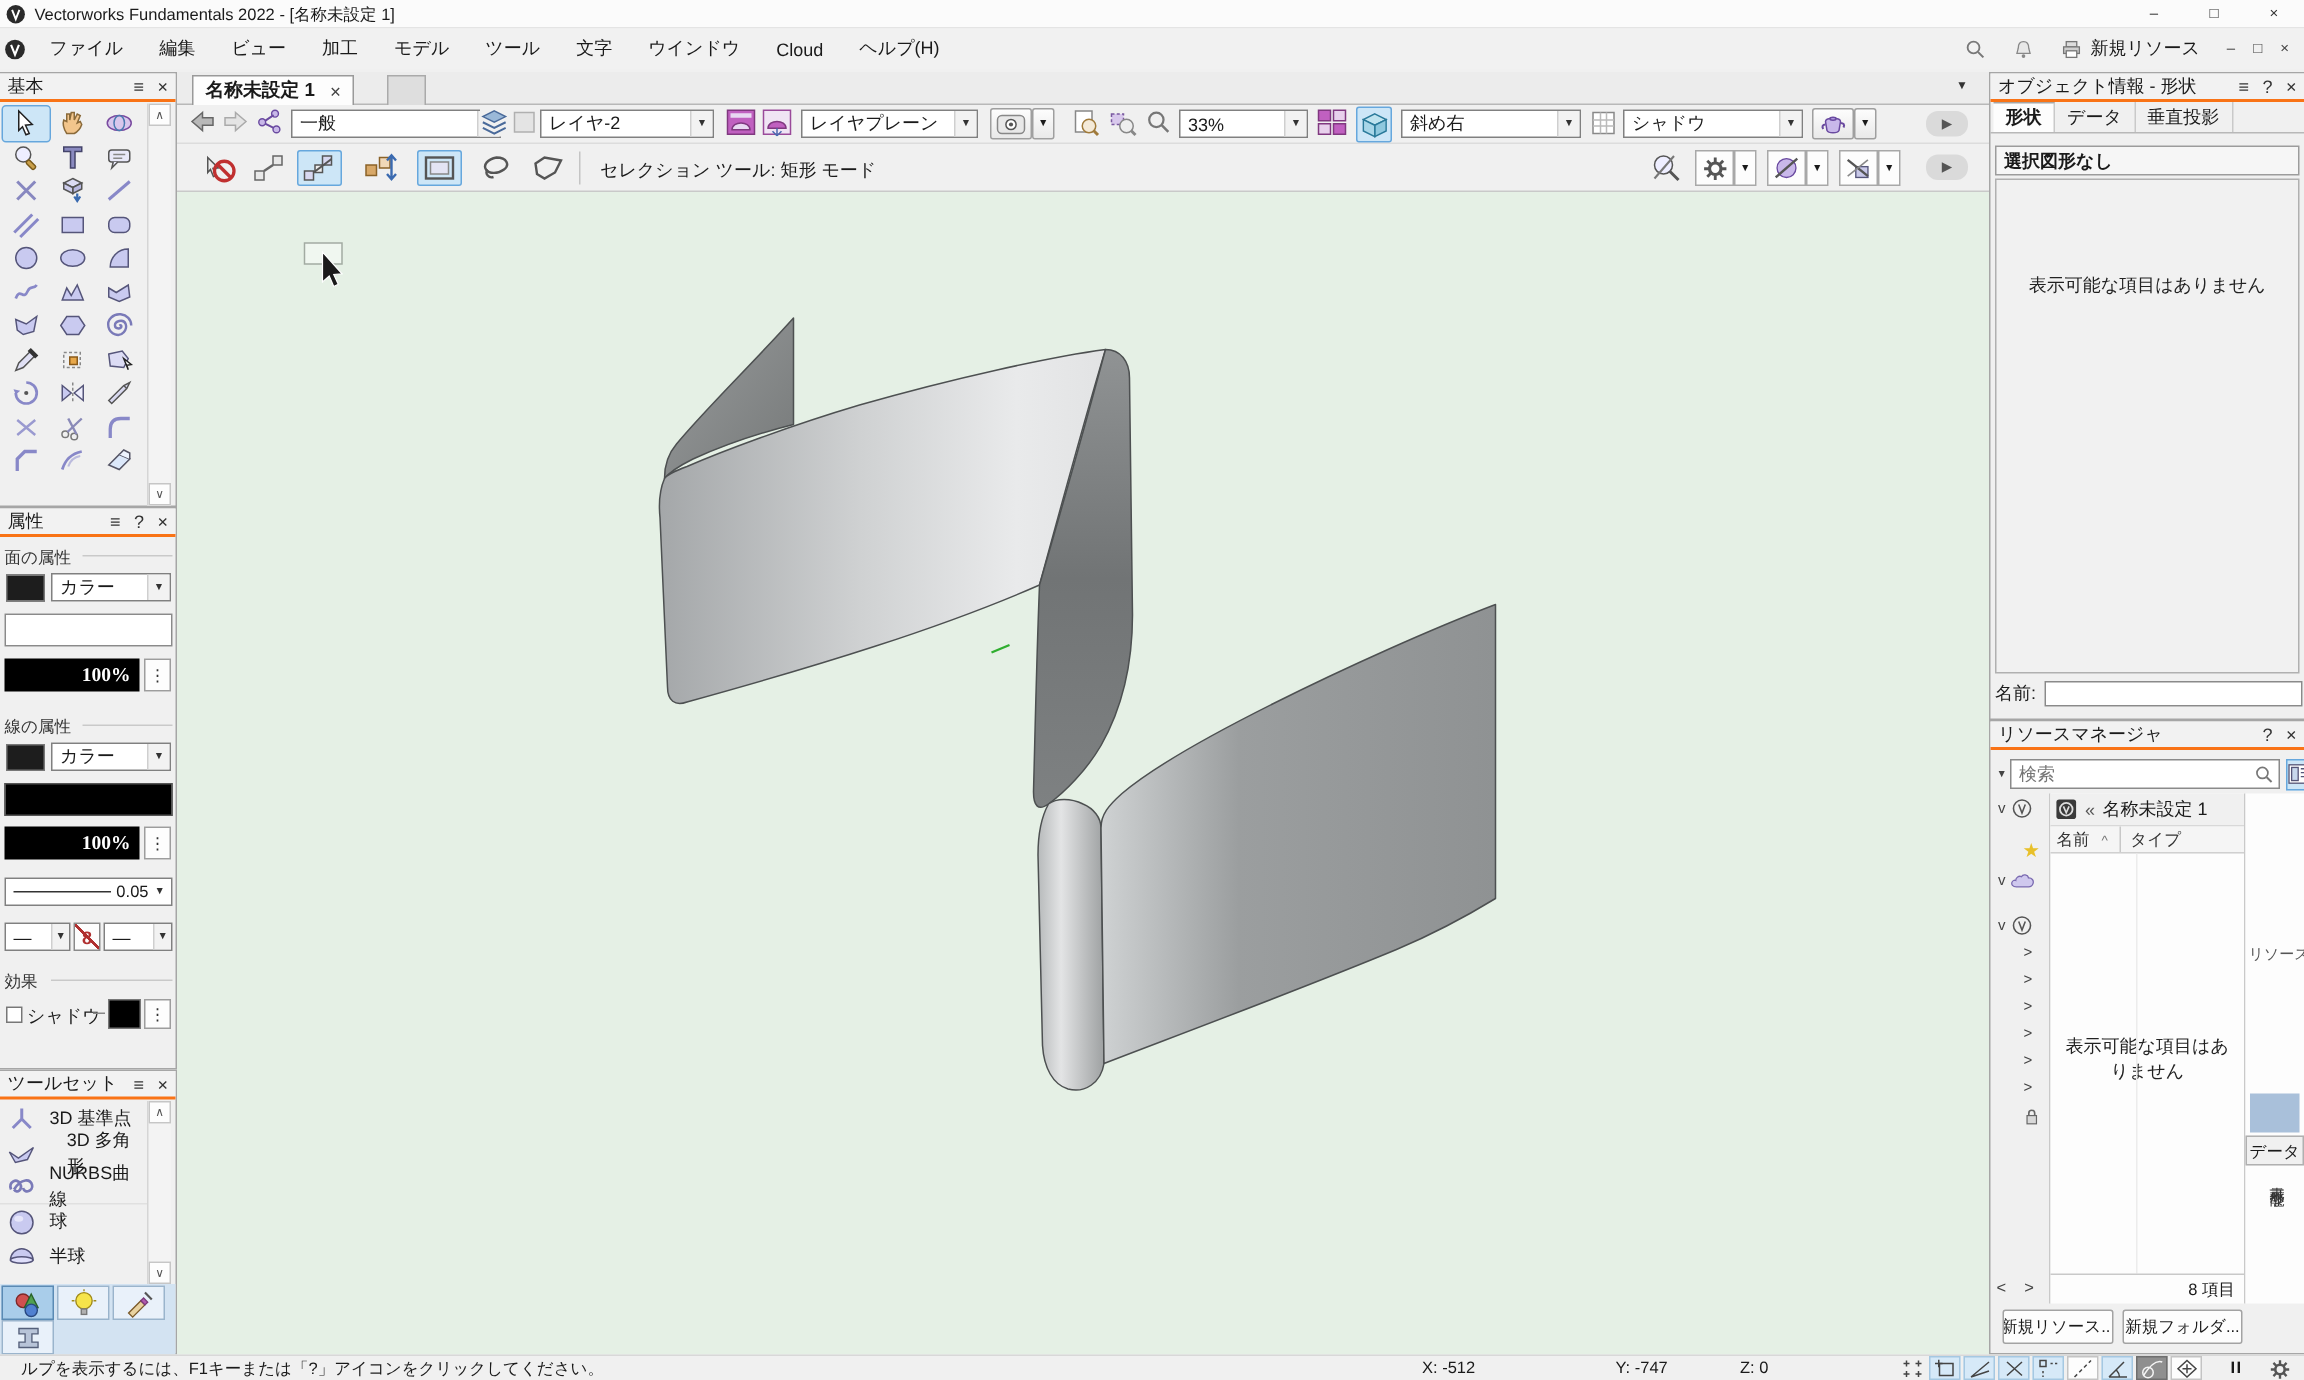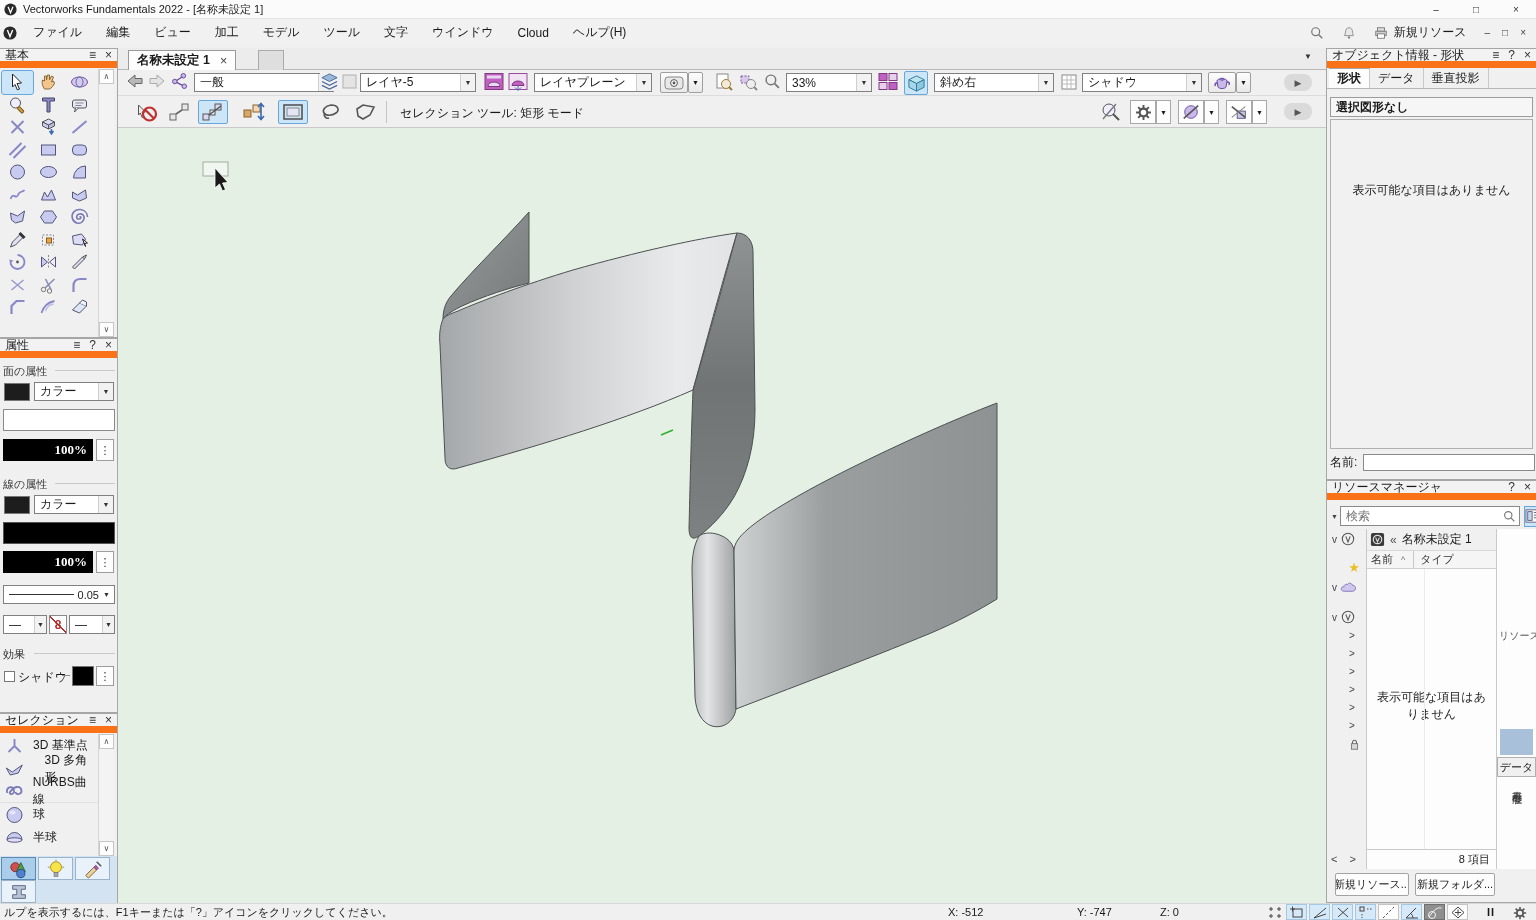--- a/index.html
+++ b/index.html
@@ -8,21 +8,21 @@
        font-family:"Liberation Sans","DejaVu Sans",sans-serif;font-size:12px;color:#1a1a1a}
   .abs{position:absolute}
   .flex{display:flex;align-items:center}
   
   .titlebar{left:0;top:0;width:1536px;height:19px;background:#fbfbfb;border-bottom:1px solid #e4e4e4;display:flex;align-items:center;font-size:11px}
   .wbtn{width:40px;height:19px;display:flex;align-items:center;justify-content:center;font-size:10px;color:#333}
   .menubar{left:0;top:19px;width:1536px;height:27px;background:#f1f1f1;display:flex;align-items:center}
   .mitem{padding:0 12px;height:100%;display:flex;align-items:center;cursor:default}
   
   .panel{position:absolute;background:#f0f0f0;border:1px solid #a6a6a6}
-  .ptitle{height:19px;display:flex;align-items:center;padding:0 5px;border-bottom:7px solid #f97316;background:#f2f2f2}
+  .ptitle{height:19px;display:flex;align-items:center;padding:0 5px;border-bottom:2px solid #f97316;background:#f2f2f2}
   .pg{margin-left:9px;color:#333;font-size:12px;line-height:1}
   .grid3{display:grid;grid-template-columns:repeat(3,31px);grid-auto-rows:22.5px;padding:3px 0 0 2px}
   .cell{display:flex;align-items:center;justify-content:center}
   .sel{background:#cde6f7;outline:1px solid #66a7dd;border-radius:2px}
   .sb{position:absolute;width:16px;background:#f3f3f3;border-left:1px solid #d5d5d5}
   .sbb{position:absolute;width:15px;height:15px;background:#fdfdfd;border:1px solid #c6c6c6;display:flex;align-items:center;justify-content:center;font-size:8px;color:#555;line-height:1}
   
   .dd{position:absolute;background:#fff;border:1px solid #808080;height:19px;display:flex;align-items:center;padding-left:5px;font-size:12px;white-space:nowrap;overflow:hidden}
   .dda{margin-left:auto;width:15px;align-self:stretch;display:flex;align-items:center;justify-content:center;font-size:7px;color:#333;background:#f2f2f2;border-left:1px solid #cfcfcf;flex:0 0 15px}
   .tbtn{position:absolute;background:#f0f0f0;display:flex;align-items:center;justify-content:center}
@@ -459,21 +459,21 @@
       <svg width="19" height="19">
         <use href="#s-layers"></use>
       </svg>
     </span>
   <span class="tbtn" style="left:224px;top:4px">
       <svg width="15" height="15">
         <rect x="1" y="1" width="13" height="13" fill="#e4e4e4" stroke="#b0b0b0"></rect>
       </svg>
     </span>
   <div class="dd" style="left:242px;top:3px;width:116px">
-      <span>レイヤ-5</span>
+      <span>レイヤ-2</span>
       <span class="dda">▼</span>
     </div>
   <span class="tbtn" style="left:366px;top:2px">
       <svg width="20" height="19">
         <use href="#s-pview"></use>
       </svg>
     </span>
   <span class="tbtn" style="left:390px;top:2px">
       <svg width="20" height="19">
         <use href="#s-pview2"></use>
@@ -877,21 +877,21 @@
   <span class="secline" style="left:34px;top:314px;width:81px"></span>
   <span class="abs" style="left:4px;top:332px;width:11px;height:11px;background:#fff;border:1px solid #777"></span>
   <span class="abs" style="left:18px;top:330px">シャドウ</span>
   <span class="abs" style="left:62px;top:336px;width:8px;height:1px;background:#888"></span>
   <span class="swatch" style="left:72px;top:327px;width:22px;height:20px;background:#000"></span>
   <span class="kebab" style="left:96px;top:327px;width:18px;height:20px">⋮</span>
 </div>
 
 <div class="panel" style="left:-1px;top:713px;width:119px;height:190px">
   <div class="ptitle">
-    <span>セレクション</span>
+    <span>ツールセット</span>
     <span style="margin-left:auto" class="pg">≡</span>
     <span class="pg">×</span>
   </div>
   <div class="abs" style="left:0;top:20px;width:98px;height:122px;overflow:hidden">
     <div class="flex" style="height:23px;padding-left:4px;gap:8px">
         <svg class="ti">
           <use href="#s-locus3d"></use>
         </svg>
         <span>3D 基準点</span>
       </div>
@@ -1066,21 +1066,21 @@
 
   <div class="rowbtn" style="left:8px;top:392px;width:74px;height:23px">
       <span>新規リソース...</span>
     </div>
   <div class="rowbtn" style="left:88px;top:392px;width:80px;height:23px">
       <span>新規フォルダ...</span>
     </div>
 </div>
 
 <div class="abs statusbar">
-  <span style="padding-left:4px">ルプを表示するには、F1キーまたは「?」アイコンをクリックしてください。</span>
+  <span style="padding-left:14px">ルプを表示するには、F1キーまたは「?」アイコンをクリックしてください。</span>
   <span style="position:absolute;left:948px">X: -512</span>
   <span style="position:absolute;left:1077px">Y: -747</span>
   <span style="position:absolute;left:1160px">Z: 0</span>
   <span style="position:absolute;left:1263px;display:flex">
     <span class="snap">
         <svg width="16" height="15" viewBox="0 0 16 15">
           <path d="M3 4 h4 M5 2 v4 M11 4 h4 M13 2 v4 M3 11 h4 M5 9 v4 M11 11 h4 M13 9 v4" stroke="#444" fill="none"></path>
         </svg>
       </span>
     <span class="snap on">

